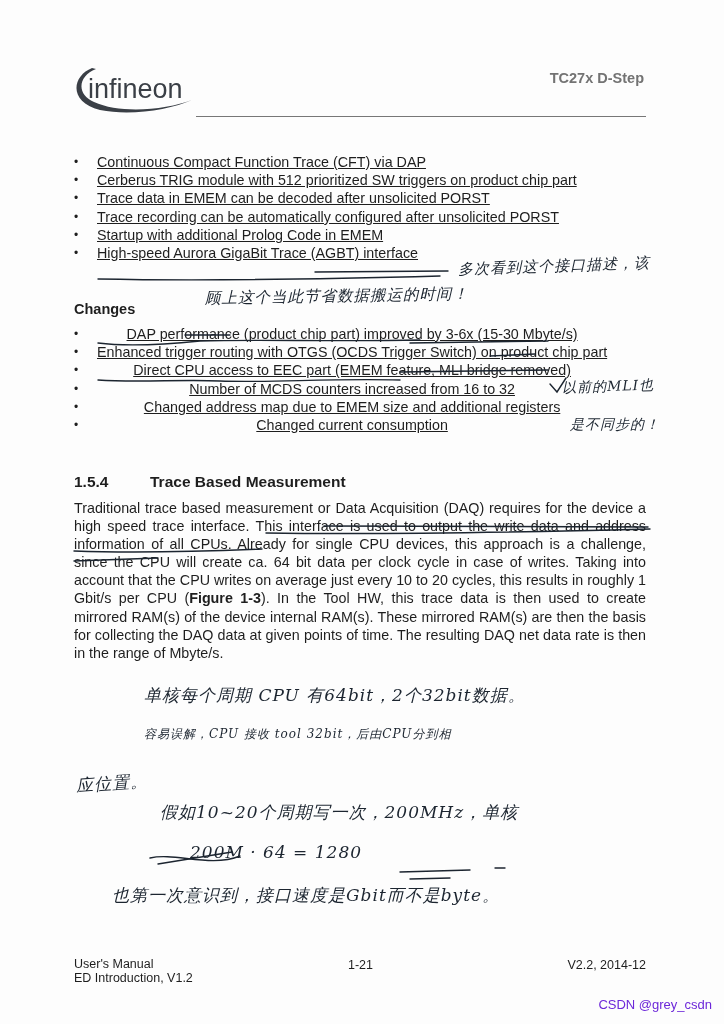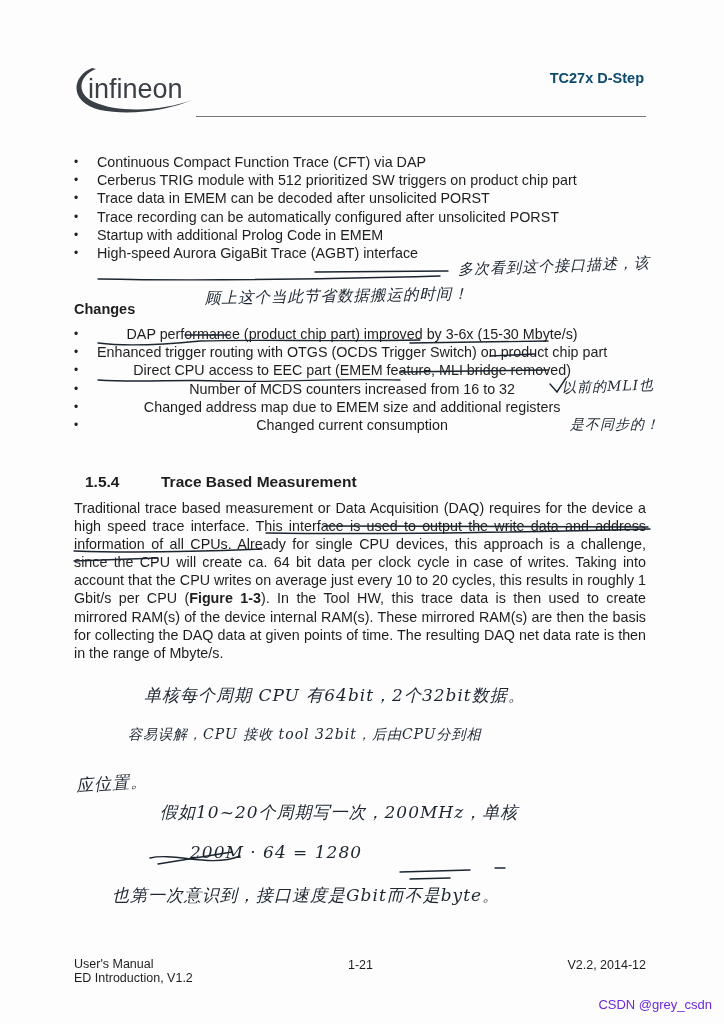--- a/index.html
+++ b/index.html
@@ -6,32 +6,32 @@
     body {
       width: 724px; height: 1024px; overflow: hidden;
       background: #fdfdfd;
       font-family: "Liberation Sans", sans-serif;
       color: #1e1e1e;
       position: relative;
     }
     .page { position: absolute; left: 0; top: 0; width: 724px; height: 868px; }
     .logo { position: absolute; left: 70px; top: 58px; width: 125px; height: 62px; }
     .logo svg { width: 125px; height: 62px; }
-    .header-title { position: absolute; right: 80px; top: 70px; font-size: 14.5px; font-weight: bold; color: #0c4a6e; }
+    .header-title { position: absolute; right: 80px; top: 70px; font-size: 14.5px; font-weight: bold; color: #737373; }
     .header-rule { position: absolute; left: 196px; top: 116px; width: 450px; height: 1px; background: #777; }
 
     .blist { position: absolute; left: 74px; margin: 0; padding: 0; list-style: none; font-size: 14.3px; line-height: 18.2px; }
-    .blist li { position: relative; padding-left: 23px; white-space: nowrap; }
+    .blist li { position: relative; padding-left: 23px; white-space: nowrap; text-decoration: underline; }
     .blist li::before { content: "•"; position: absolute; left: 0; top: 0; font-size: 12px; }
     .list1 { top: 153px; }
     .list2 { top: 325px; text-align: center; }
 
     .h-changes { position: absolute; left: 74px; top: 301px; font-size: 14.5px; font-weight: bold; }
     .sec-head { position: absolute; left: 74px; top: 473px; font-size: 15.5px; font-weight: bold; }
-    .sec-head .num { display: inline-block; width: 76px; margin-left: 11px; }
+    .sec-head .num { display: inline-block; width: 76px; }
 
     .para { position: absolute; left: 74px; top: 499px; width: 572px; font-size: 14.3px; line-height: 18.1px; text-align: justify; }
 
     .hw { position: absolute; font-family: "DejaVu Serif", serif; font-style: italic; color: #1c2530; white-space: nowrap; letter-spacing: 1px; }
 
     .footer-left { position: absolute; left: 74px; top: 958px; font-size: 12.5px; line-height: 13.5px; }
     .footer-mid { position: absolute; left: 348px; top: 958px; font-size: 12.5px; text-align: right; }
     .footer-right { position: absolute; right: 78px; top: 958px; font-size: 12.5px; }
     .watermark { position: absolute; right: 12px; top: 997px; font-size: 13px; color: #6d28d9; }
 
@@ -76,21 +76,21 @@
   </div>
 
   <div class="para"><span>Traditional trace based measurement or Data Acquisition (DAQ) requires for the device a high speed trace interface. </span><span>This interface is used to output the write data and address information of all CPUs.</span><span> Already for single CPU devices, this approach is a challenge, since the CPU will create ca. 64 bit data per clock cycle in case of writes. Taking into account that the CPU writes on average just every 10 to 20 cycles, this results in roughly 1 Gbit/s per CPU (</span><b>Figure 1-3</b><span>). In the Tool HW, this trace data is then used to create mirrored RAM(s) of the device internal RAM(s). These mirrored RAM(s) are then the basis for collecting the DAQ data at given points of time. The resulting DAQ net data rate is then in the range of Mbyte/s.</span></div>
 
   <div class="hw" style="left:458px; top:257px; font-size:15px; transform:rotate(-2deg);">多次看到这个接口描述，该</div>
   <div class="hw" style="left:205px; top:286px; font-size:15.5px; transform:rotate(-1deg);">顾上这个当此节省数据搬运的时间！</div>
   <div class="hw" style="left:562px; top:378px; font-size:14px; transform:rotate(-2deg);">以前的MLI也</div>
   <div class="hw" style="left:570px; top:416px; font-size:14px;">是不同步的！</div>
 
   <div class="hw" style="left:144px; top:684px; font-size:17px;">单核每个周期 CPU 有64bit，2个32bit数据。</div>
-  <div class="hw" style="left:128px; top:726px; font-size:14px;">容易误解，CPU 接收 tool 32bit，后由CPU分到相</div>
+  <div class="hw" style="left:144px; top:726px; font-size:12px;">容易误解，CPU 接收 tool 32bit，后由CPU分到相</div>
   <div class="hw" style="left:76px; top:772px; font-size:17px; transform:rotate(-4deg);">应位置。</div>
   <div class="hw" style="left:160px; top:801px; font-size:17px;">假如10~20个周期写一次，200MHz，单核</div>
   <div class="hw" style="left:190px; top:842px; font-size:17px;">200M · 64 = 1280</div>
   <div class="hw" style="left:112px; top:884px; font-size:17px;">也第一次意识到，接口速度是Gbit而不是byte。</div>
 
   <svg class="pen" viewBox="0 0 724 1024">
     <g stroke="#1c2530" stroke-width="1.4" fill="none" stroke-linecap="round">
 
       <path d="M98 279 C 200 281, 330 279, 440 276"></path>
       <path d="M315 272 L 448 271"></path>

